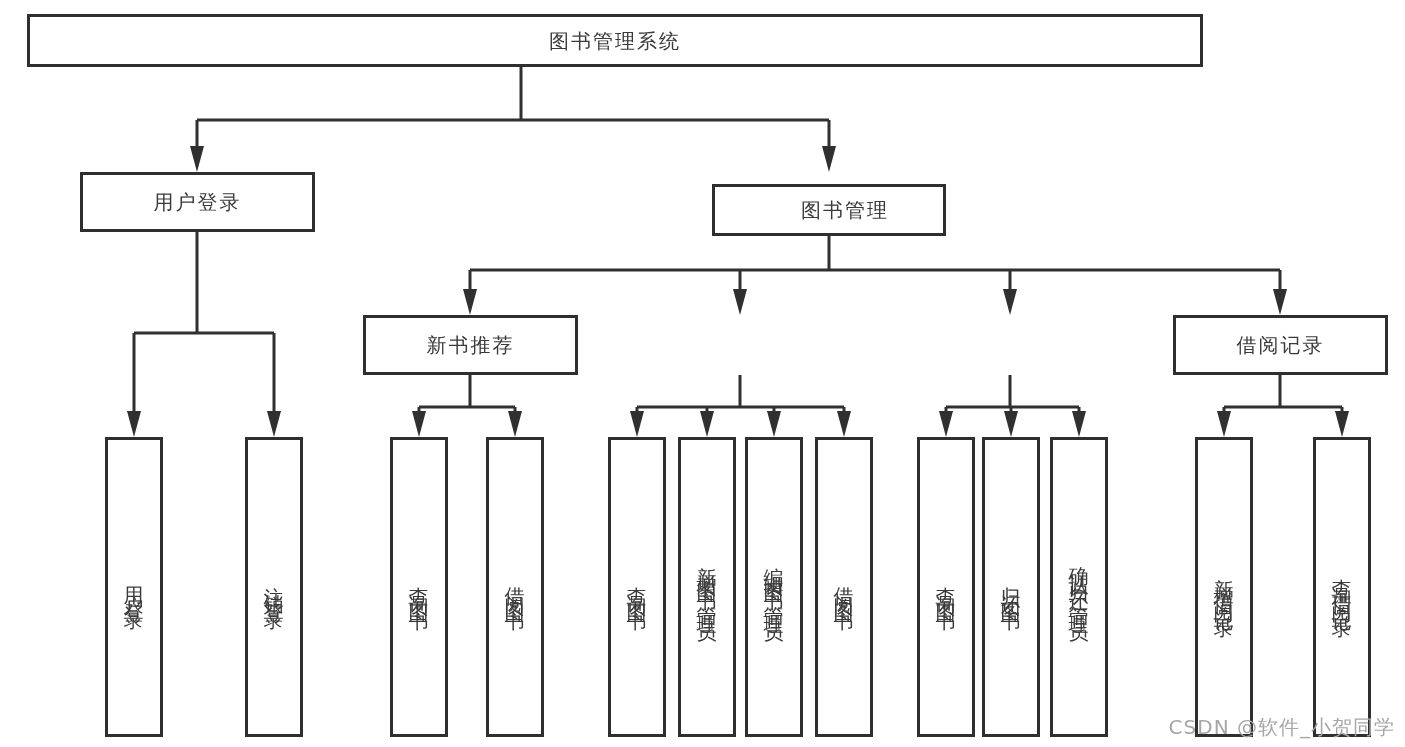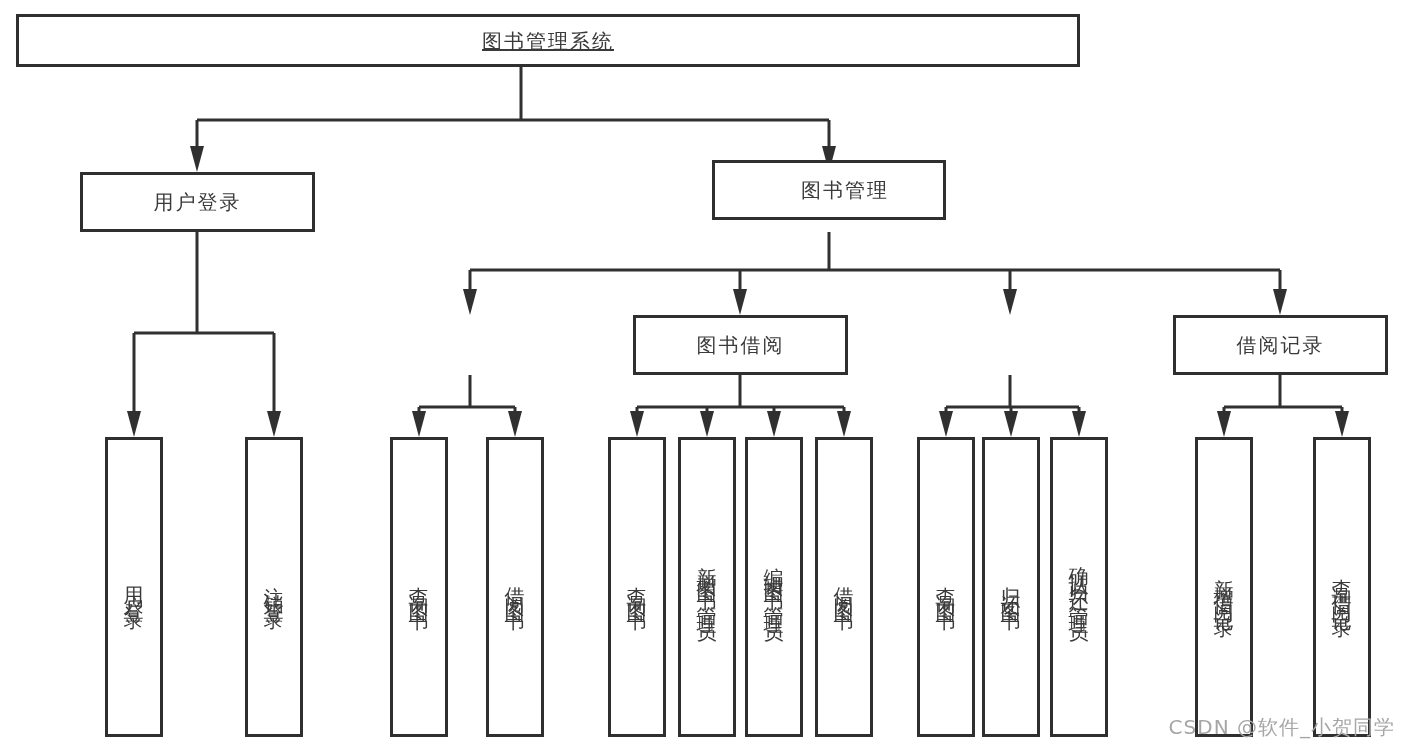--- a/index.html
+++ b/index.html
@@ -35,23 +35,23 @@
     line-height: 1;
   }
   .v-label {
     writing-mode: vertical-rl;
     text-orientation: mixed;
     font-size: 20px;
     letter-spacing: 8px;
     line-height: 1;
     white-space: nowrap;
   }
-  .root-box   { left: 16px;  top: 14px;  width: 1064px; height: 53px; text-decoration: underline; }
+  .root-box   { left: 27px;  top: 14px;  width: 1176px; height: 53px; }
   .lvl2-a     { left: 80px;  top: 172px; width: 235px;  height: 60px; }
-  .lvl2-b     { left: 712px; top: 160px; width: 234px;  height: 60px; padding-left: 32px; }
+  .lvl2-b     { left: 712px; top: 184px; width: 234px;  height: 52px; padding-left: 32px; }
   .lvl3       { top: 315px;  width: 215px; height: 60px; }
   .leaf       { top: 437px;  width: 58px;  height: 300px; }
   .watermark {
     position: absolute;
     right: 10px;
     top: 714px;
     font-size: 20px;
     color: #a6a6a6;
     letter-spacing: 1px;
     z-index: 6;
@@ -108,22 +108,22 @@
     <span class="h-label">图书管理系统</span>
   </div>
 
   <div class="box lvl2-a">
     <span class="h-label">用户登录</span>
   </div>
   <div class="box lvl2-b">
     <span class="h-label">图书管理</span>
   </div>
 
-  <div class="box lvl3" style="left:633px">
-    <span class="h-label">图书借阅</span>
+  <div class="box lvl3" style="left:363px">
+    <span class="h-label">新书推荐</span>
   </div>
   <div class="box lvl3" style="left:1173px">
     <span class="h-label">借阅记录</span>
   </div>
 
   <div class="box leaf" style="left:105px">
     <span class="v-label">用户登录</span>
   </div>
   <div class="box leaf" style="left:245px">
     <span class="v-label">注销登录</span>

